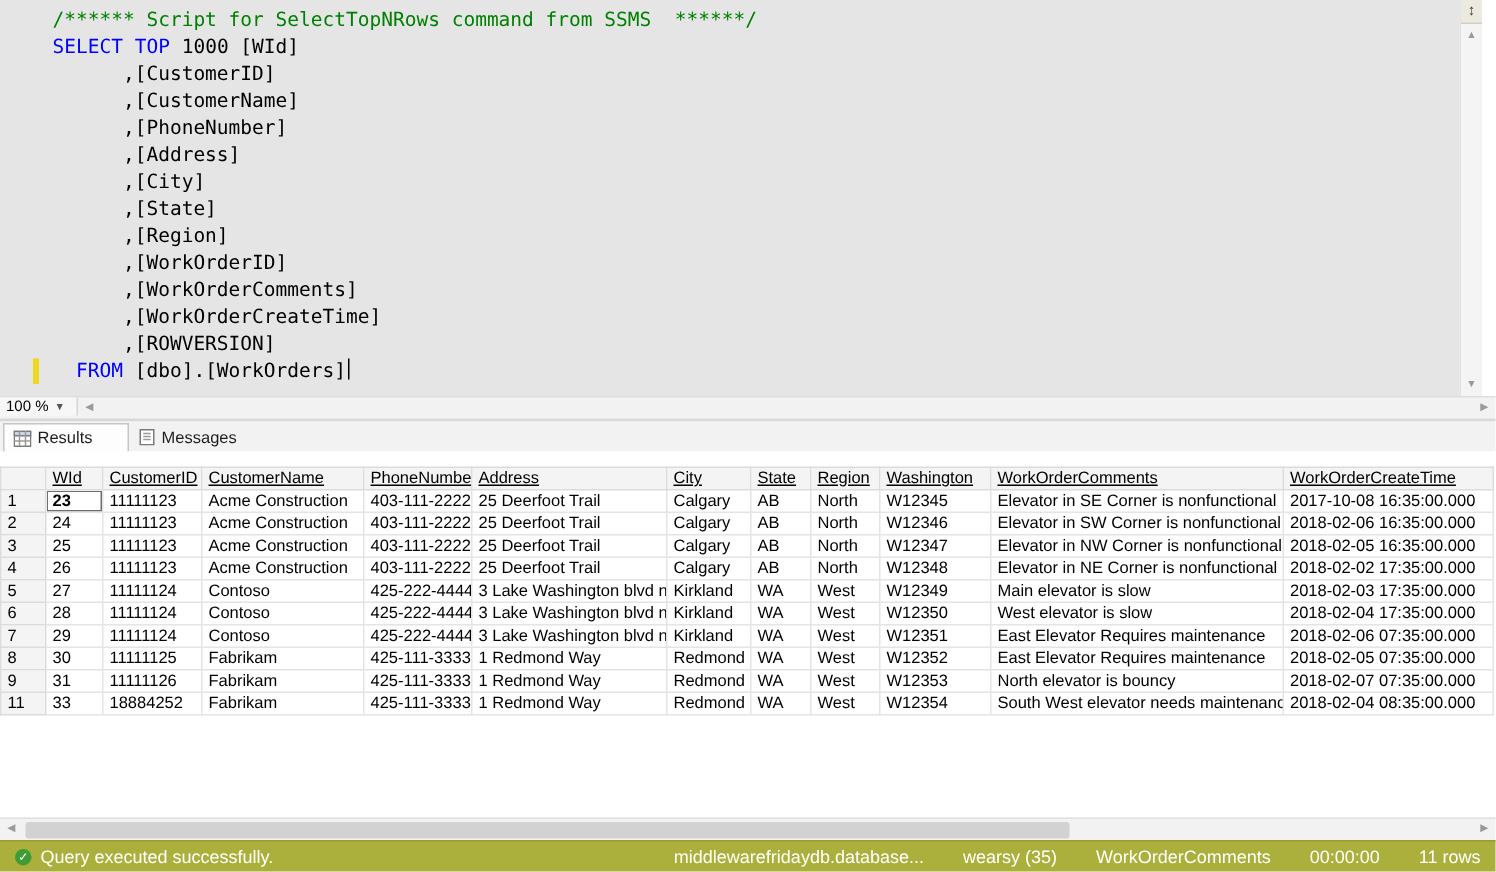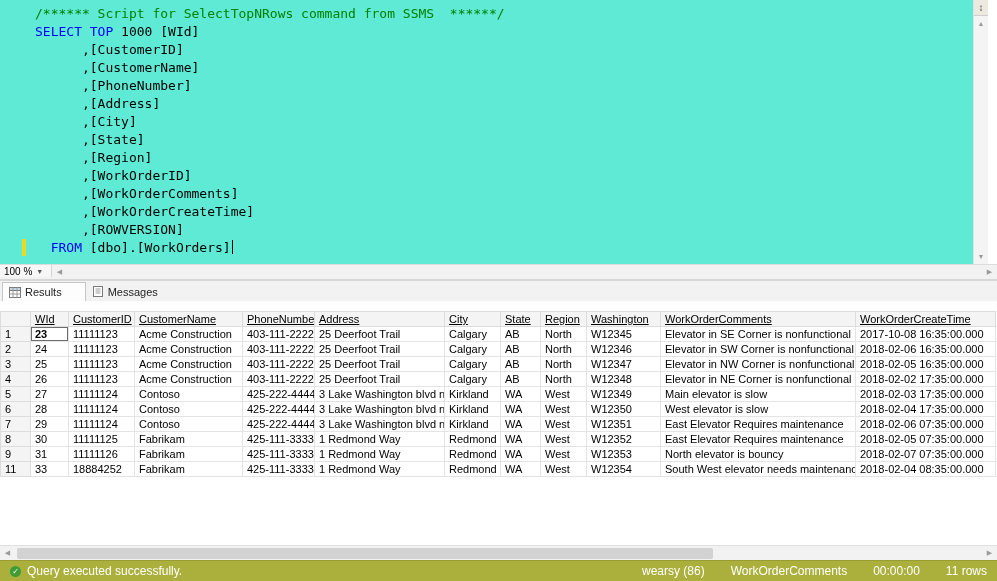--- a/index.html
+++ b/index.html
@@ -3,21 +3,21 @@
 <meta charset="utf-8">
 <style>
   * { box-sizing: border-box; }
   html,body { margin:0; padding:0; }
   body {
     width:997px; height:581px; overflow:hidden; position:relative;
     background:#fff; font-family:"Liberation Sans", sans-serif; color:#000;
   }
 
   
-  .editor-pane { position:absolute; top:0; left:0; width:988px; height:264px; background:#5eead4; }
+  .editor-pane { position:absolute; top:0; left:0; width:988px; height:264px; background:#e5e5e5; }
   .code-surface {
     position:absolute; top:0; left:0; right:15px; bottom:0;
     padding:5px 0 0 35px;
     font-family:"DejaVu Sans Mono", monospace;
     font-size:13px; line-height:18px; white-space:pre;
     overflow:hidden;
   }
   .tok-kw  { color:#0000ff;text-align:center; }
   .tok-com { color:#008000; }
   .tok-pl  { color:#000000; }
@@ -314,18 +314,19 @@
   <div class="h-track">
     <div class="h-thumb"></div>
   </div>
   <div class="h-btn">▶</div>
 </div>
 
 <div class="status-bar">
   <span class="success-dot">✓</span>
   <span class="status-item">Query executed successfully.</span>
   <span class="status-right">
-    <span class="status-item">wearsy (86)</span>
+    <span class="status-item">middlewarefridaydb.database...</span>
+    <span class="status-item">wearsy (35)</span>
     <span class="status-item">WorkOrderComments</span>
     <span class="status-item">00:00:00</span>
     <span class="status-item">11 rows</span>
   </span>
 </div>
 
 </body></html>

